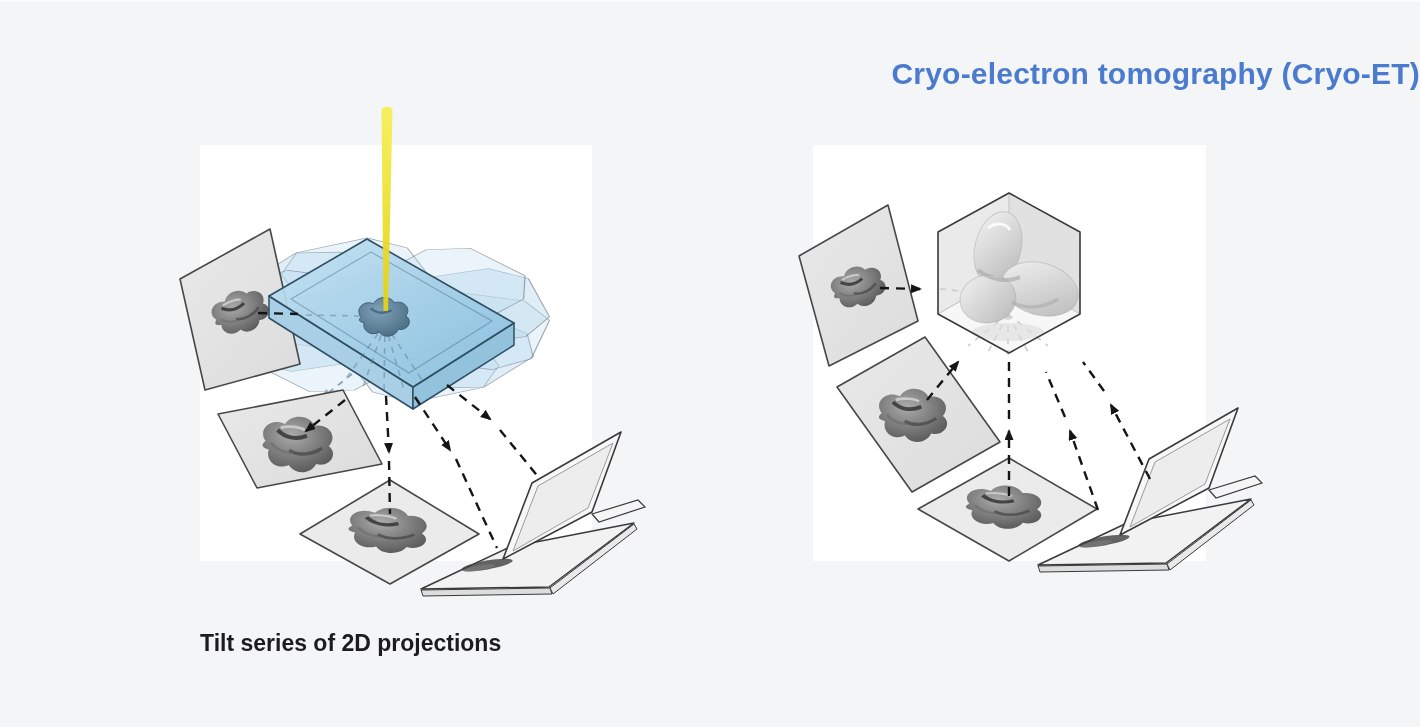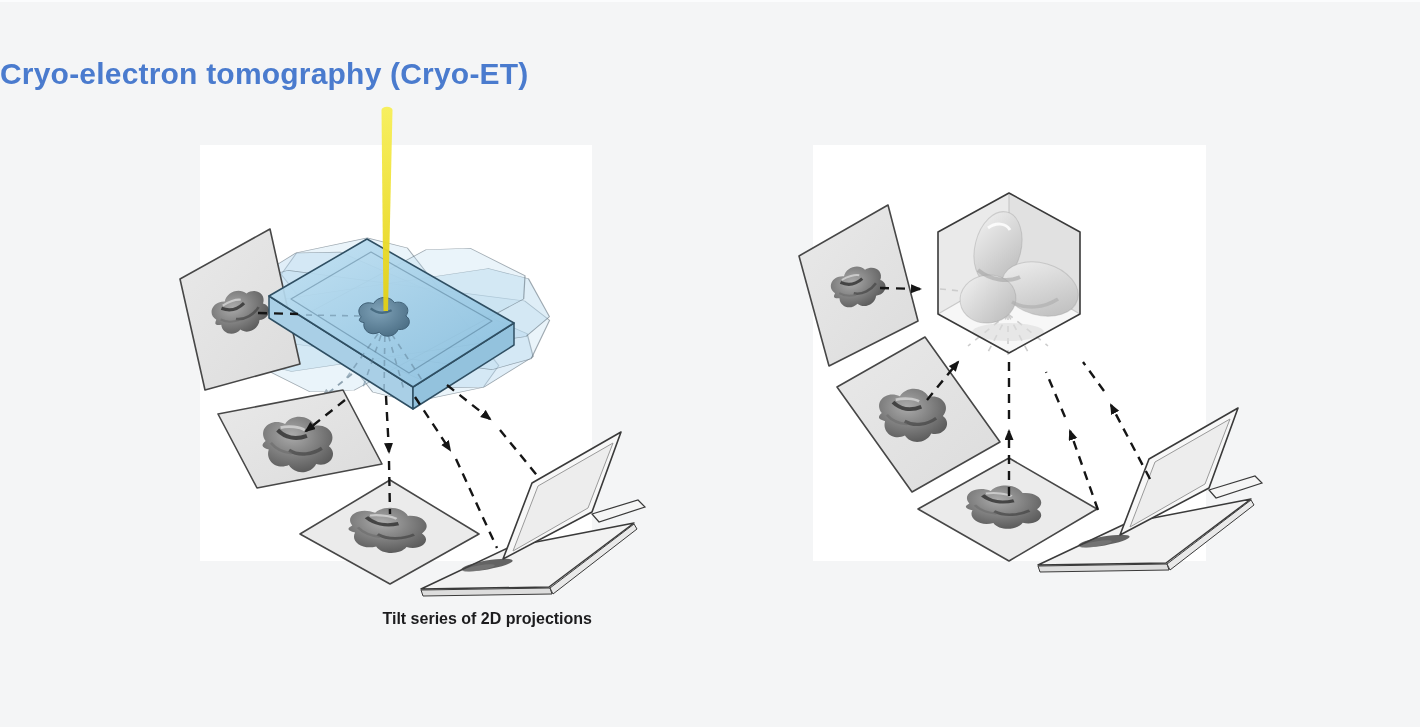--- a/index.html
+++ b/index.html
@@ -6,26 +6,26 @@
   .canvas {
     position:relative; width:1420px; height:727px;
     background:#f4f5f6;
     border-top:2px solid #fbfcfd;
     box-sizing:border-box;
     font-family:"Liberation Sans", sans-serif;
     overflow:hidden;
   }
   .title {
     position:absolute; top:55px; left:0; width:100%;
-    text-align:left; font-size:30px; font-weight:bold;
+    text-align:right; font-size:30px; font-weight:bold;
     color:#4a7bce; letter-spacing:0.2px;
   }
   .caption {
-    position:absolute; top:608px; text-align:right;
-    font-size:16px; font-weight:600; color:#1c1c1e;
+    position:absolute; top:628px; text-align:left;
+    font-size:23px; font-weight:600; color:#1c1c1e;
   }
   .caption.cap-left  { left:200px; width:392px; }
   .caption.cap-right { left:813px; width:393px; }
   svg.fig { position:absolute; left:0; top:0; }
 </style>
 </head>
 <body>
 
 <div class="canvas">
 

